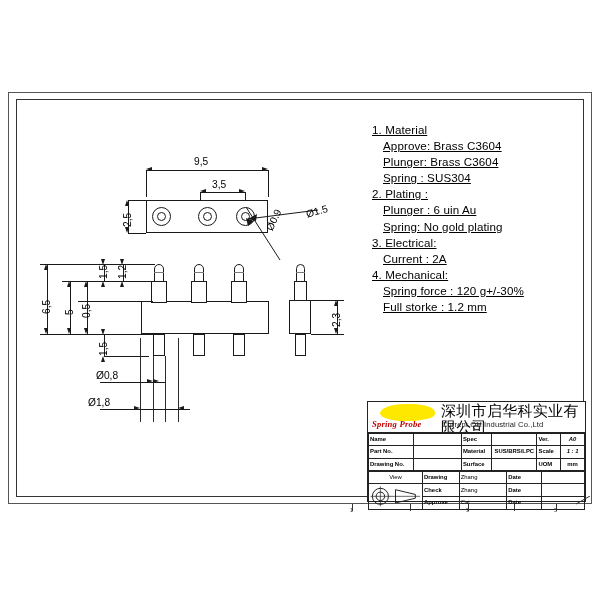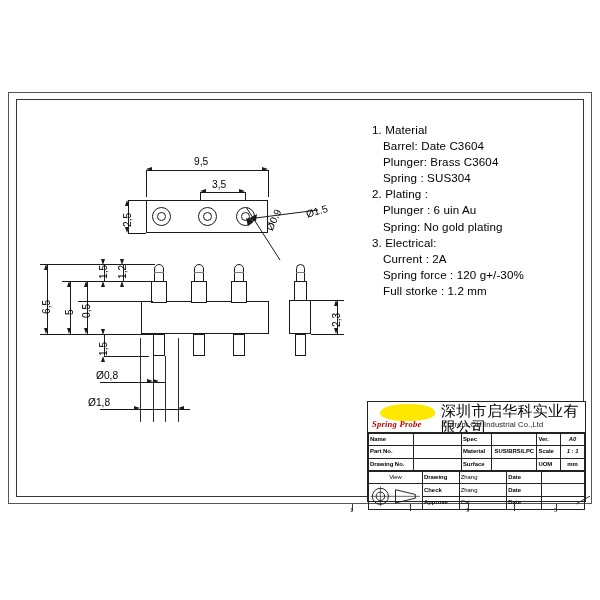--- a/index.html
+++ b/index.html
@@ -10,21 +10,21 @@
 
   
   #frame-outer{left:8px;top:92px;width:584px;height:412px;
       border:1px solid #555;background:#fff;box-sizing:border-box;}
   #frame-inner{left:16px;top:99px;width:568px;height:398px;
       border:1px solid #333;box-sizing:border-box;}
 
   
   #notes{left:372px;top:122px;width:215px;font-size:11.6px;line-height:16.1px;
          letter-spacing:.1px;}
-  #notes .n-item{white-space:nowrap;}
+  #notes .n-item{white-space:nowrap;text-decoration:underline;}
   #notes .ind1{padding-left:11px;}
 
   
   .ln{background:#1a1a1a;}
   .hl{height:1px;}
   .vl{width:1px;}
   .thin{background:#2b2b2b;}
   .dim{font-size:10.2px;line-height:10.2px;white-space:nowrap;}
   .rot{transform:rotate(-90deg);transform-origin:0 0;}
   .box{border:1px solid #1a1a1a;box-sizing:border-box;background:#fff;}
@@ -71,28 +71,29 @@
 </head>
 <body>
 
 <div id="sheet">
 
   <div class="abs" id="frame-outer"></div>
   <div class="abs" id="frame-inner"></div>
 
   <div class="abs" id="notes">
     <div class="n-item">1. Material</div>
-    <div class="n-item ind1">Barrel: Date C3604</div>
+    <div class="n-item ind1">Approve: Brass C3604</div>
     <div class="n-item ind1">Plunger: Brass C3604</div>
     <div class="n-item ind1">Spring : SUS304</div>
     <div class="n-item">2. Plating :</div>
     <div class="n-item ind1">Plunger : 6 uin Au</div>
     <div class="n-item ind1">Spring: No gold plating</div>
     <div class="n-item">3. Electrical:</div>
     <div class="n-item ind1">Current : 2A</div>
+    <div class="n-item">4. Mechanical:</div>
     <div class="n-item ind1">Spring force : 120 g+/-30%</div>
     <div class="n-item ind1">Full storke : 1.2 mm</div>
   </div>
 
   <div class="abs ln hl" style="left:146px;top:170px;width:122px;"></div>
   <div class="abs ah ah-l" style="left:146px;top:167.4px;"></div>
   <div class="abs ah ah-r" style="left:262px;top:167.4px;"></div>
   <div class="abs ln vl" style="left:146px;top:170px;height:27px;"></div>
   <div class="abs ln vl" style="left:268px;top:170px;height:27px;"></div>
   <div class="abs dim" style="left:194px;top:157px;">9,5</div>

